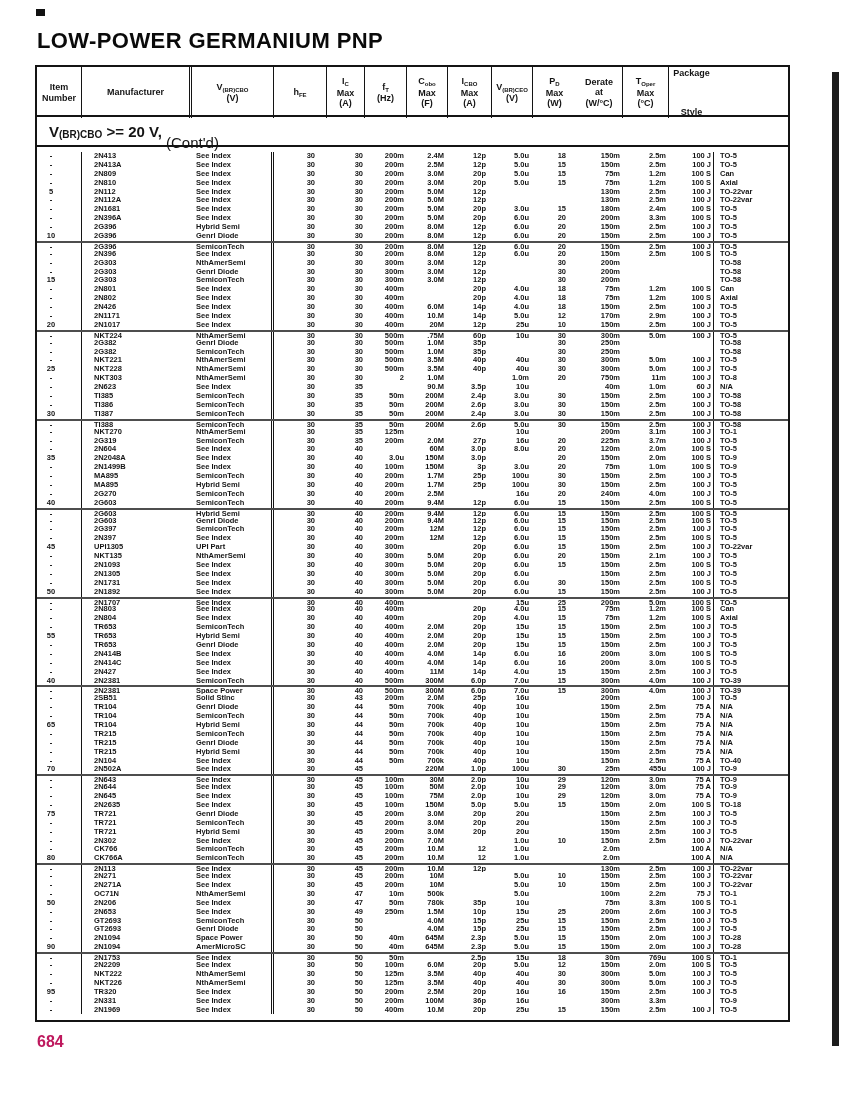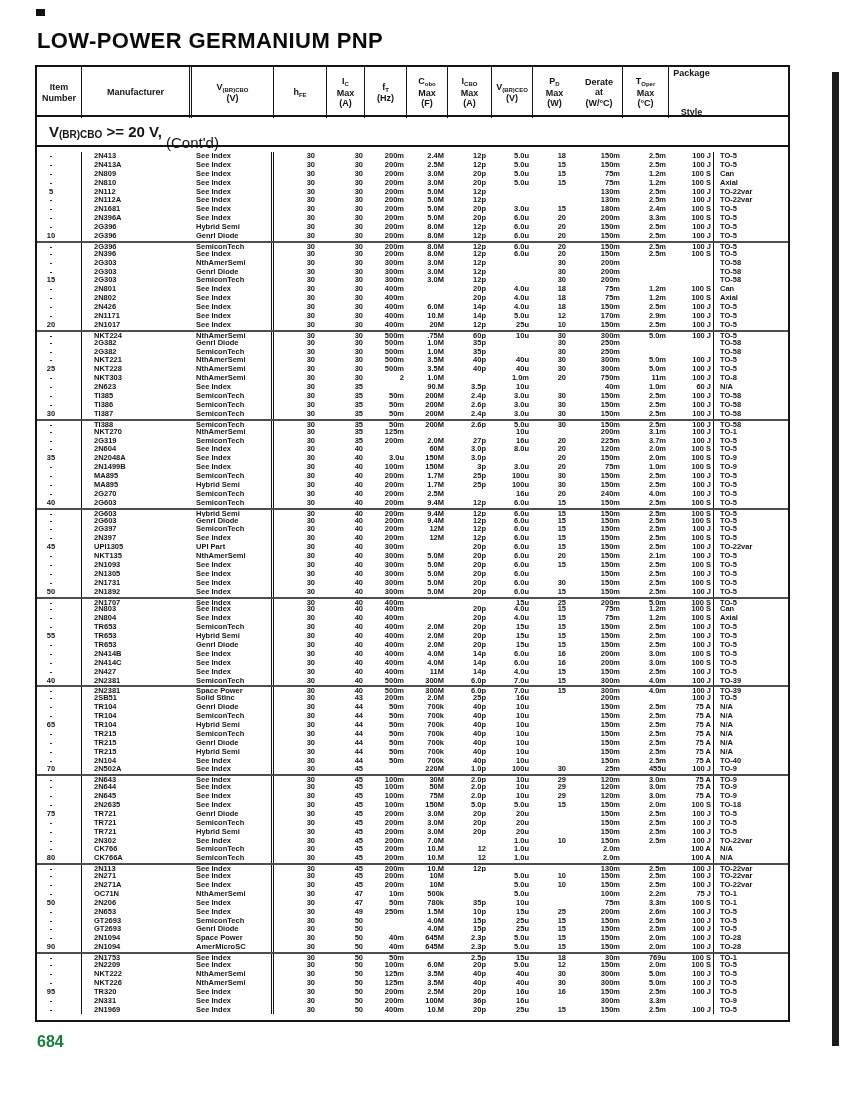--- a/index.html
+++ b/index.html
@@ -20,21 +20,21 @@
     background: #1c1c1c;
   }
   .page-title {
     position: absolute; left: 37px; top: 28px;
     font-size: 22px; font-weight: 900; letter-spacing: 0.4px;
     color: #0a0a0a;
     text-align: right;
   }
   .page-number {
     position: absolute; left: 37px; top: 1033px;
-    font-size: 16px; font-weight: 900; color: #15803d;
+    font-size: 16px; font-weight: 900; color: #be185d;
   }
   .datatable {
     position: absolute; left: 35px; top: 65px; width: 755px;
     border: 2px solid #141414;
     background: #fff;
   }
   
   .thead {
     display: grid;
     grid-template-columns: 45px 110px 82px 53px 38px 42px 41px 44px 41px 43px 47px 46px 45px 1fr;

